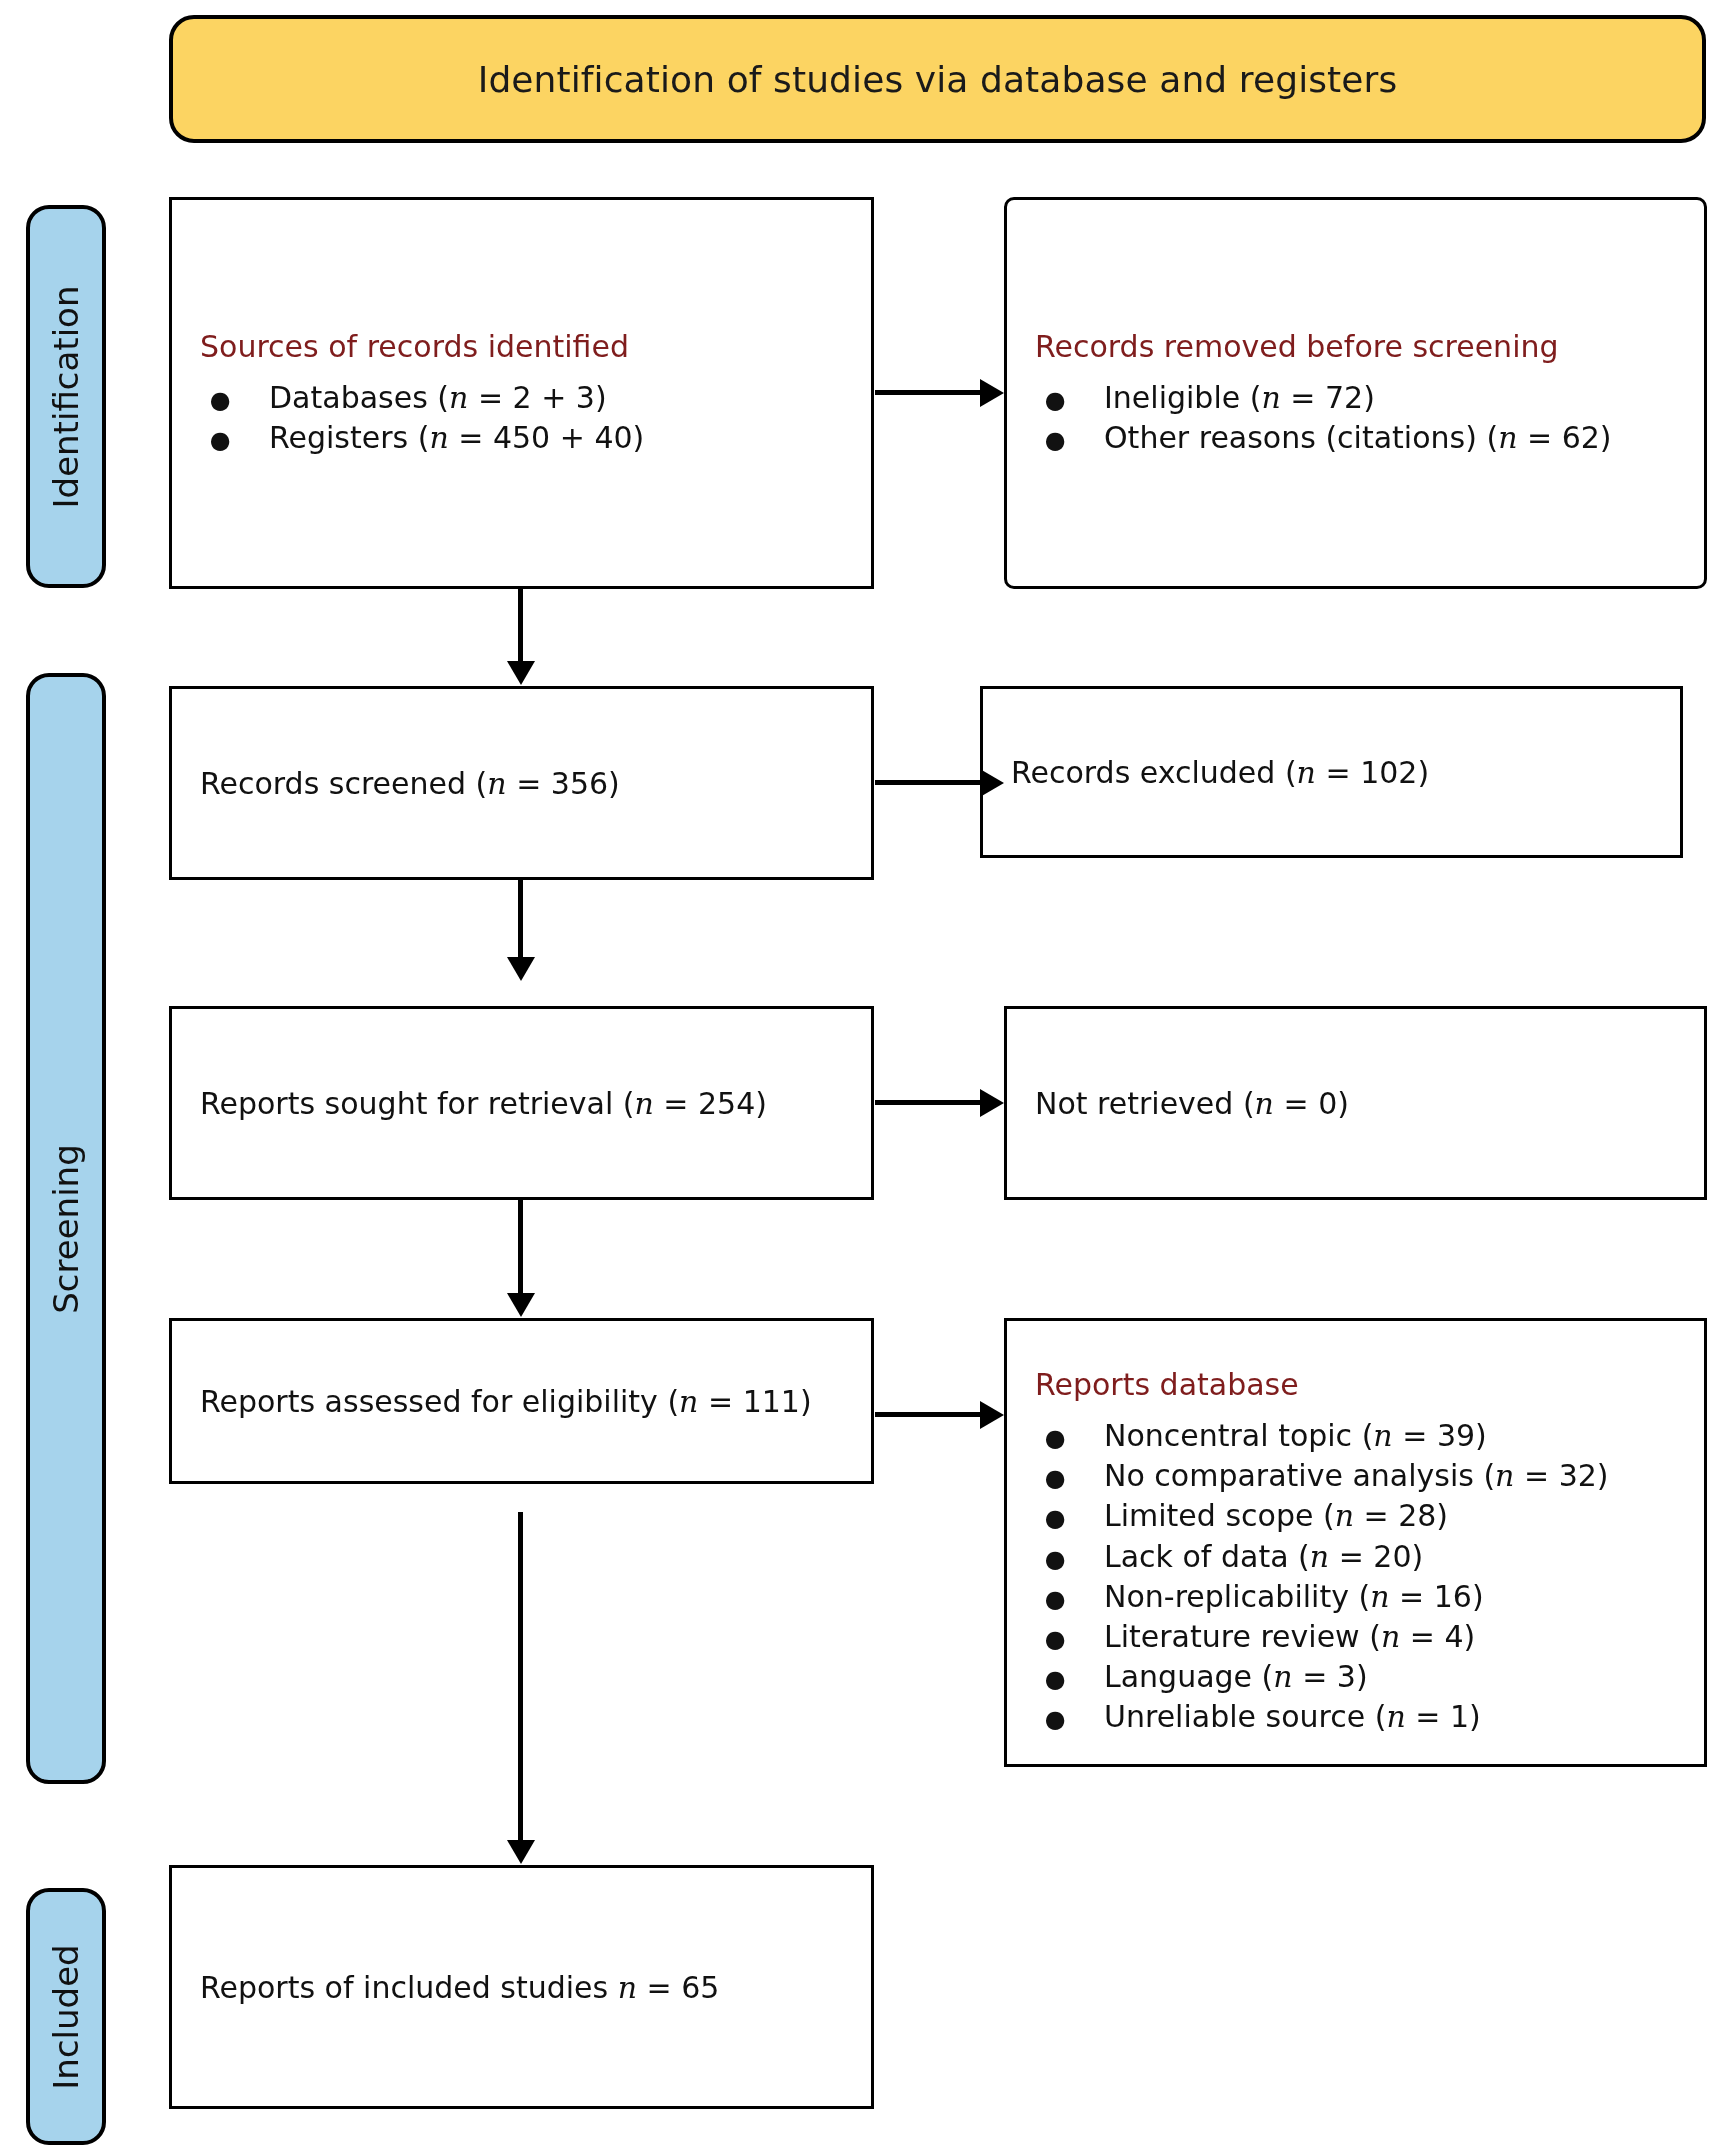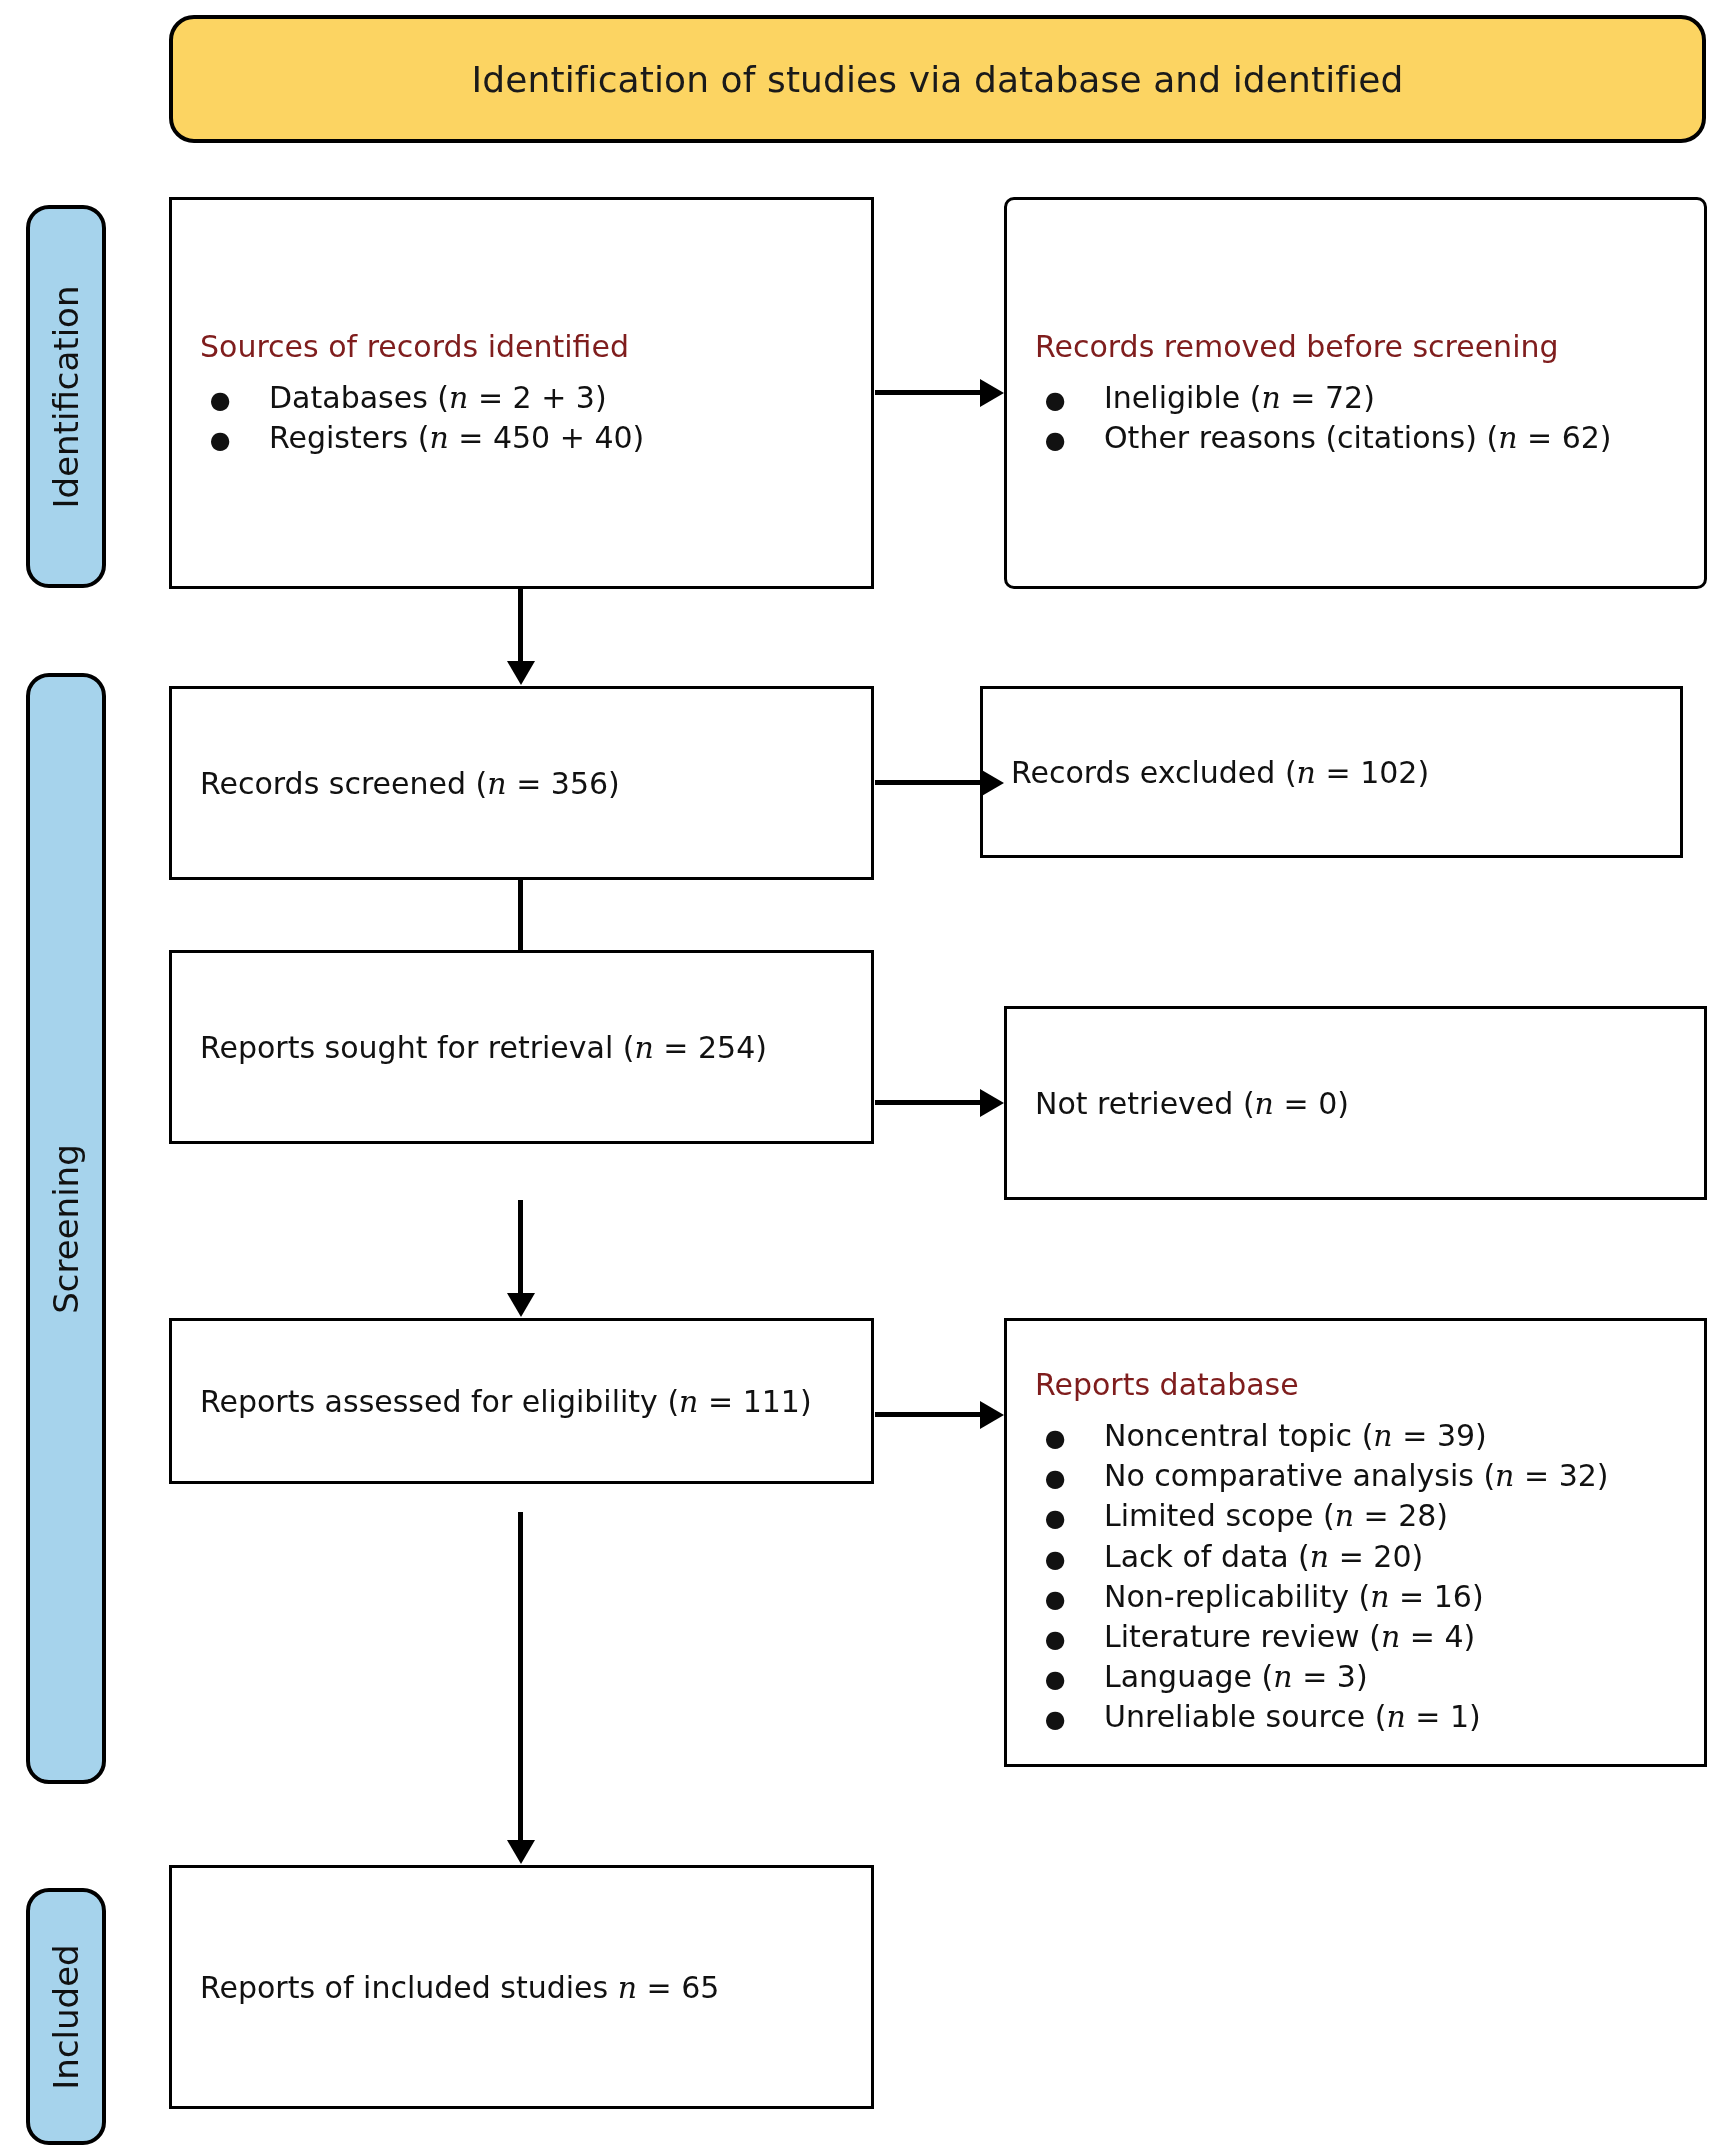--- a/index.html
+++ b/index.html
@@ -120,21 +120,21 @@
     font-family: "DejaVu Sans", sans-serif;
   }
   
   .mvar { font-style: italic; font-family: "DejaVu Serif", serif; }
 
   
   #node-sources        { left: 169px;  top: 197px;  width: 705px; height: 392px; }
   #node-removed        { left: 1004px; top: 197px;  width: 703px; height: 392px; border-radius: 10px; }
   #node-screened       { left: 169px;  top: 686px; width: 705px; height: 194px; }
   #node-excluded       { left: 980px; top: 686px; width: 703px; height: 172px; text-decoration: underline; }
-  #node-sought         { left: 169px;  top: 950px; width: 705px; height: 194px; }
+  #node-sought         { left: 169px;  top: 1006px; width: 705px; height: 194px; }
   #node-notretrieved   { left: 1004px; top: 1006px; width: 703px; height: 194px; }
   #node-assessed       { left: 169px;  top: 1318px; width: 705px; height: 166px; padding-left: 40px; }
   #node-repexcluded    { left: 1004px; top: 1318px; width: 703px; height: 449px; }
   #node-included       { left: 169px;  top: 1865px; width: 705px; height: 244px; }
 
   
   .arrow { position: absolute; }
   .arrow-line-h {
     position: absolute;
     height: 5.4px;
@@ -159,21 +159,21 @@
     border-right: 14px solid transparent;
     border-top: 24px solid #000000;
   }
 </style>
 </head>
 <body>
 
 <div id="canvas">
 
   <div class="title-banner">
-    <span class="title-text">Identification of studies via database and identified</span>
+    <span class="title-text">Identification of studies via database and registers</span>
   </div>
 
   <div class="stage-pill" id="stage-identification">
     <span class="stage-text">Identification</span>
   </div>
   <div class="stage-pill" id="stage-screening">
     <span class="stage-text">Screening</span>
   </div>
   <div class="stage-pill" id="stage-included">
     <span class="stage-text">Included</span>

